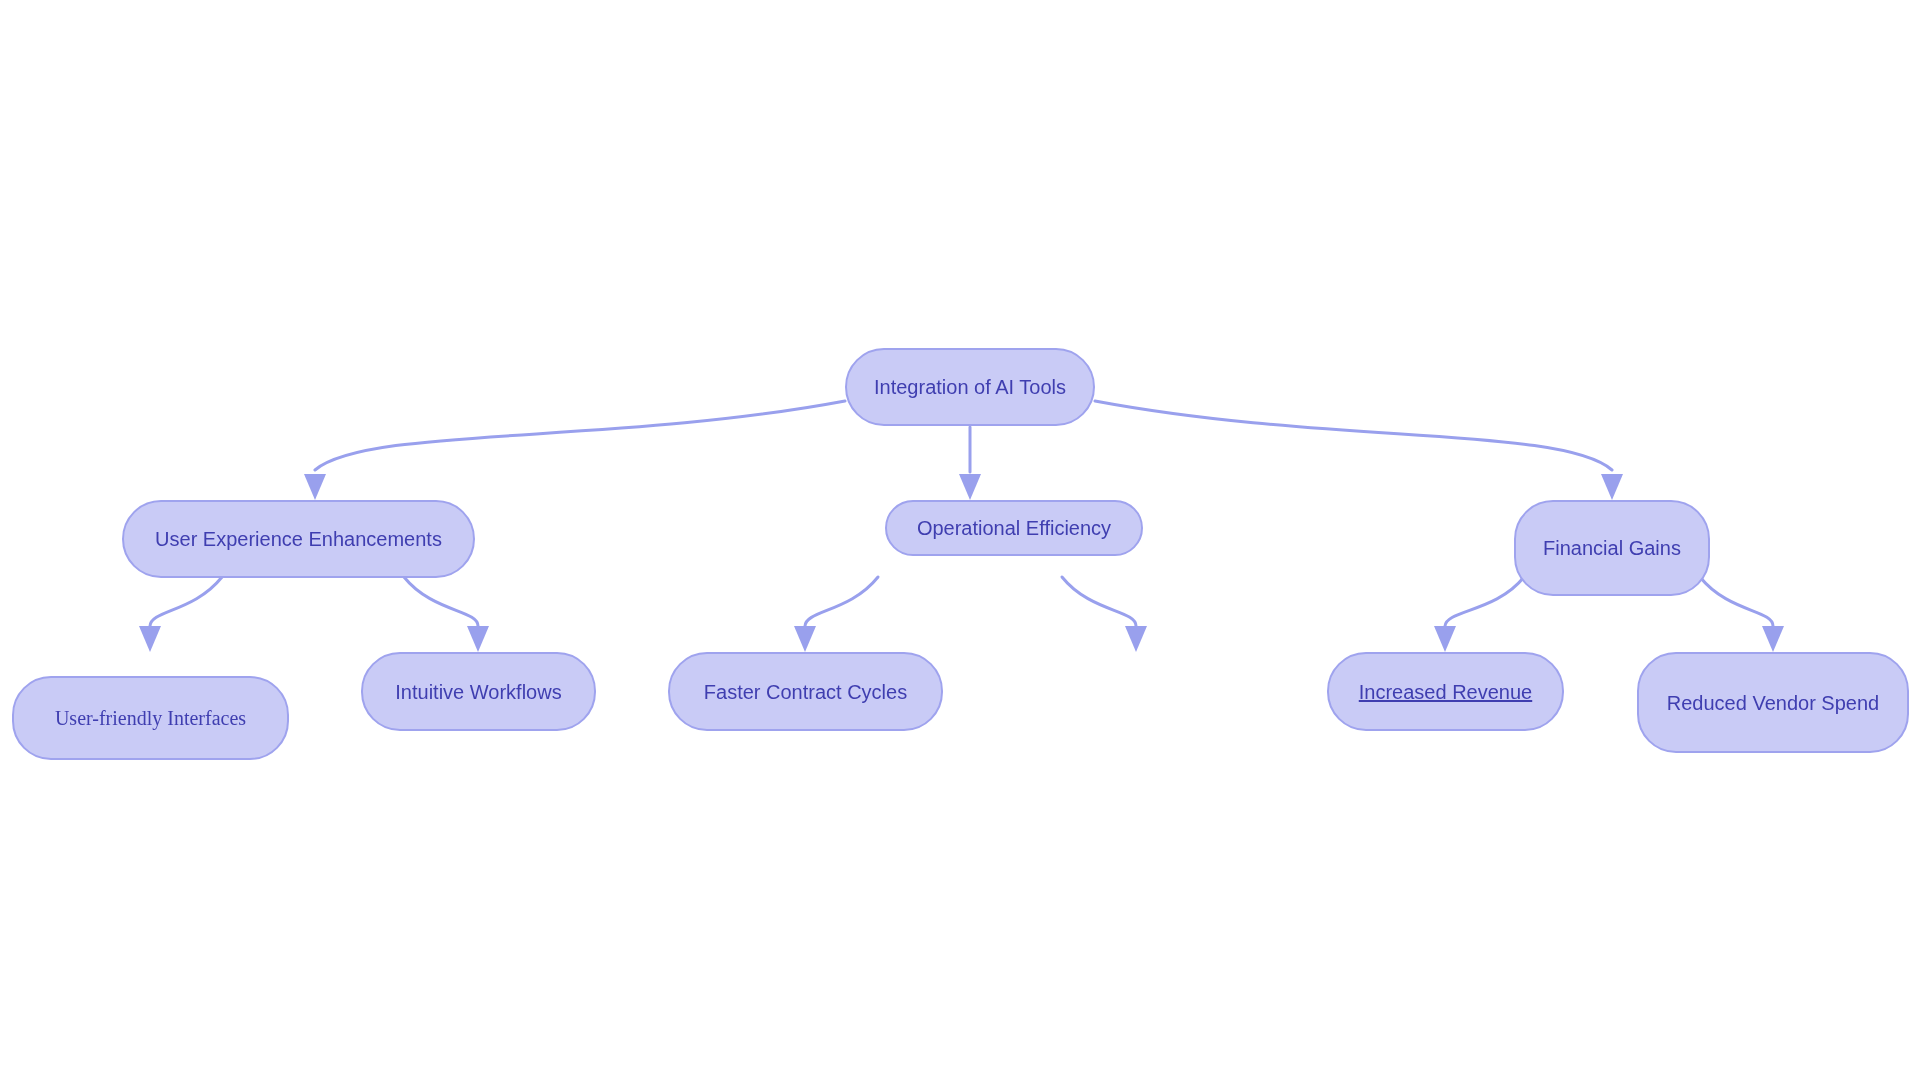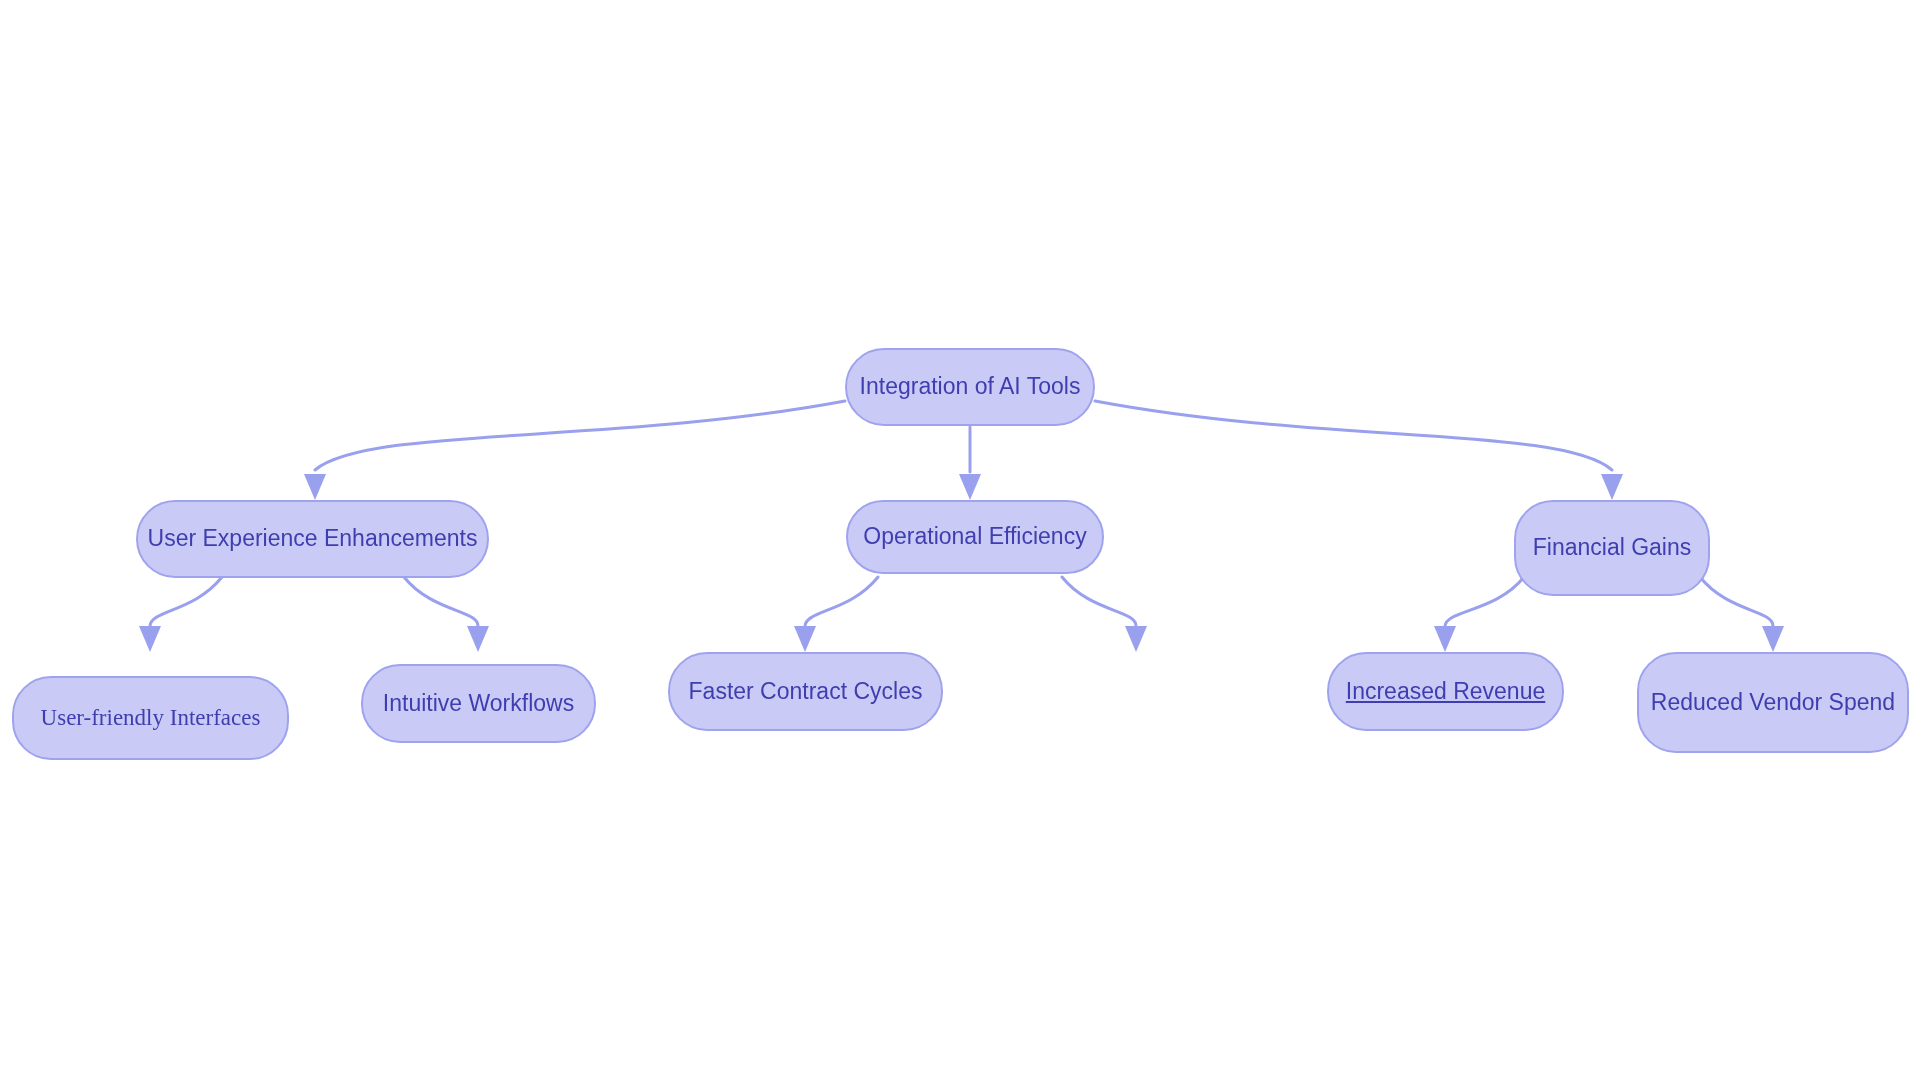--- a/index.html
+++ b/index.html
@@ -37,30 +37,30 @@
   .node {
     position: absolute;
     display: flex;
     align-items: center;
     justify-content: center;
     text-align: left;
     background: var(--node-fill);
     border: 2px solid var(--node-border);
     border-radius: 39px;
     color: var(--node-text);
-    font-size: 23px;
+    font-size: 20px;
     line-height: 1.2;
     white-space: nowrap;
   }
   #n-root { left: 845px;  top: 348px; width: 250px; height: 78px; }
-  #n-uxe  { left: 136px;  top: 500px; width: 353px; height: 78px; }
-  #n-oe   { left: 846px;  top: 500px; width: 258px; height: 74px; }
+  #n-uxe  { left: 122px;  top: 500px; width: 353px; height: 78px; }
+  #n-oe   { left: 885px;  top: 500px; width: 258px; height: 56px; }
   #n-fg   { left: 1514px; top: 500px; width: 196px; height: 96px; }
   #n-ufi  { left: 12px;   top: 676px; width: 277px; height: 84px; font-family: Liberation Serif, serif; }
-  #n-iw   { left: 361px;  top: 652px; width: 235px; height: 79px; margin-top: 12px; }
+  #n-iw   { left: 361px;  top: 652px; width: 235px; height: 79px; }
   #n-fcc  { left: 668px;  top: 652px; width: 275px; height: 79px; }
   #n-rto  { left: 1014px; top: 652px; width: 243px; height: 79px; }
   #n-ir   { left: 1327px; top: 652px; width: 237px; height: 79px; text-decoration: underline; }
   #n-rvs  { left: 1637px; top: 652px; width: 272px; height: 101px; }
 </style>
 </head>
 <body>
 
 <div class="canvas">
 

